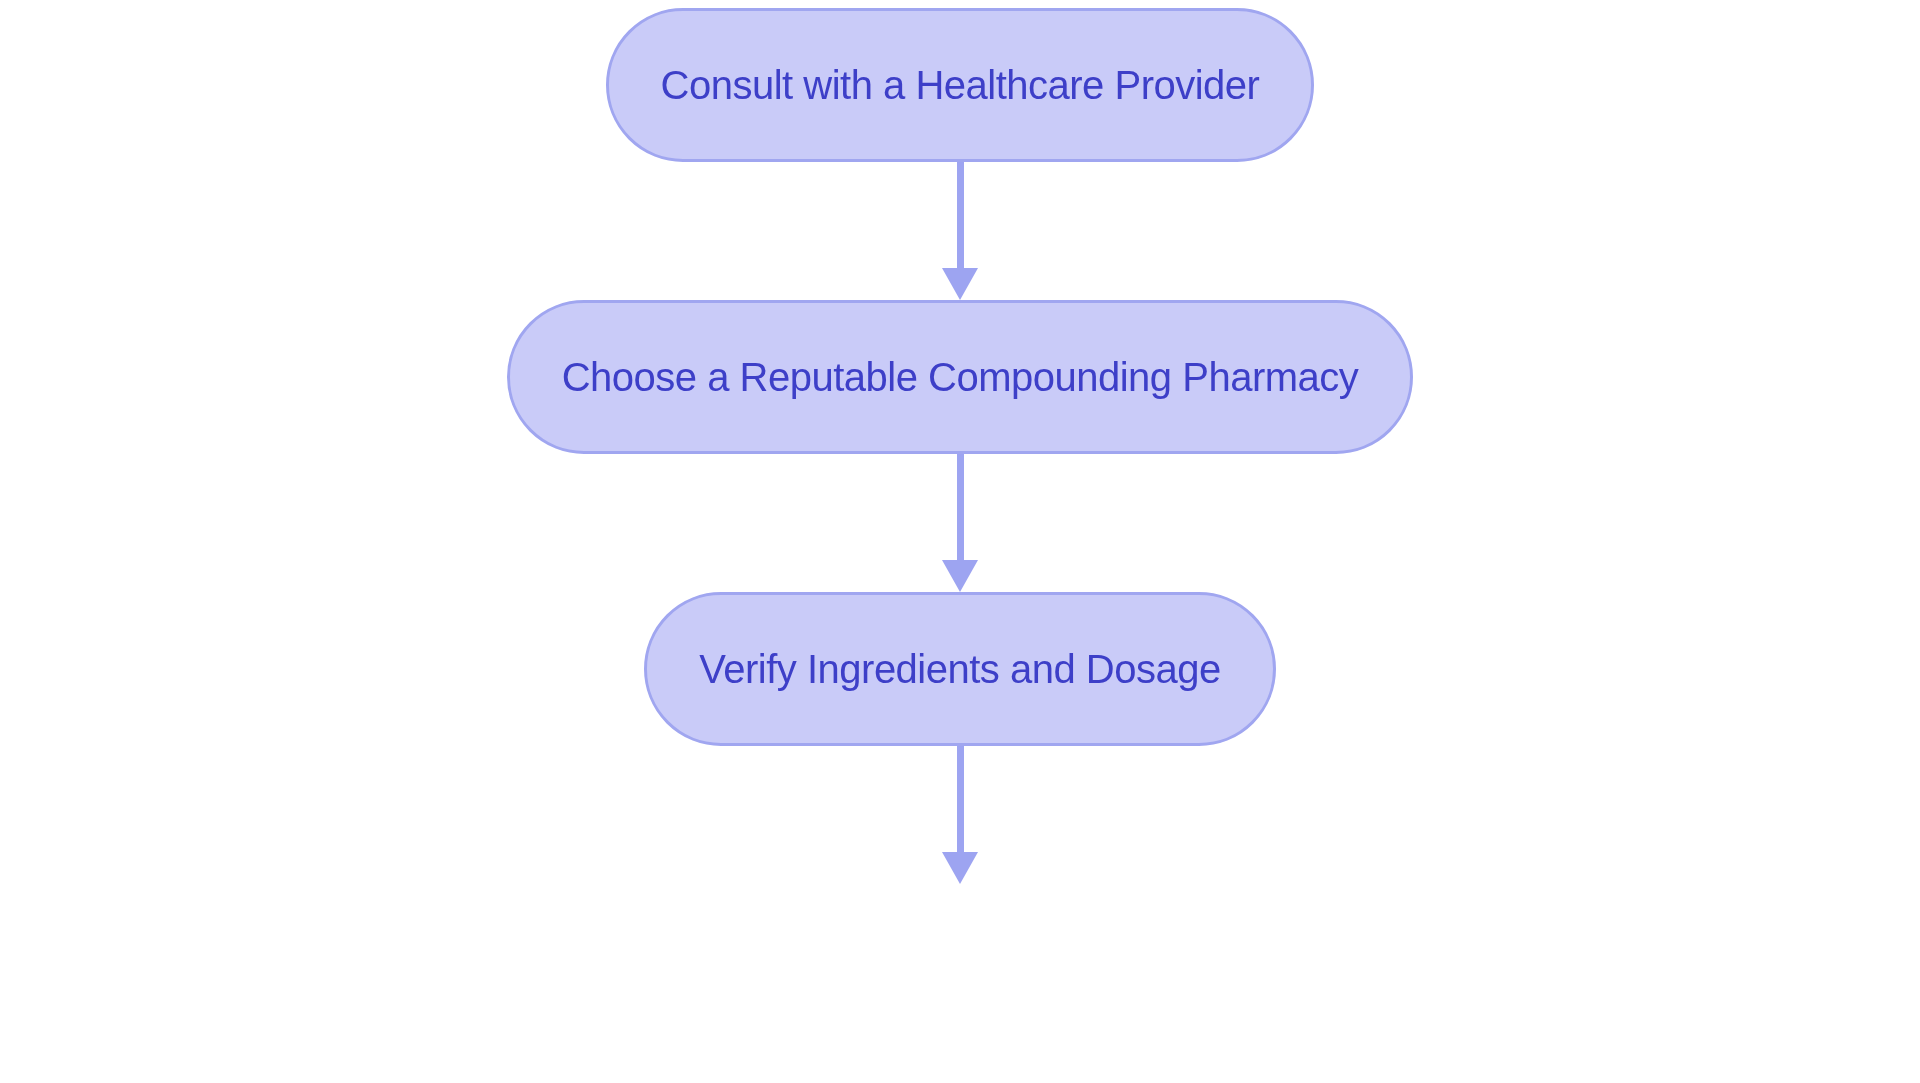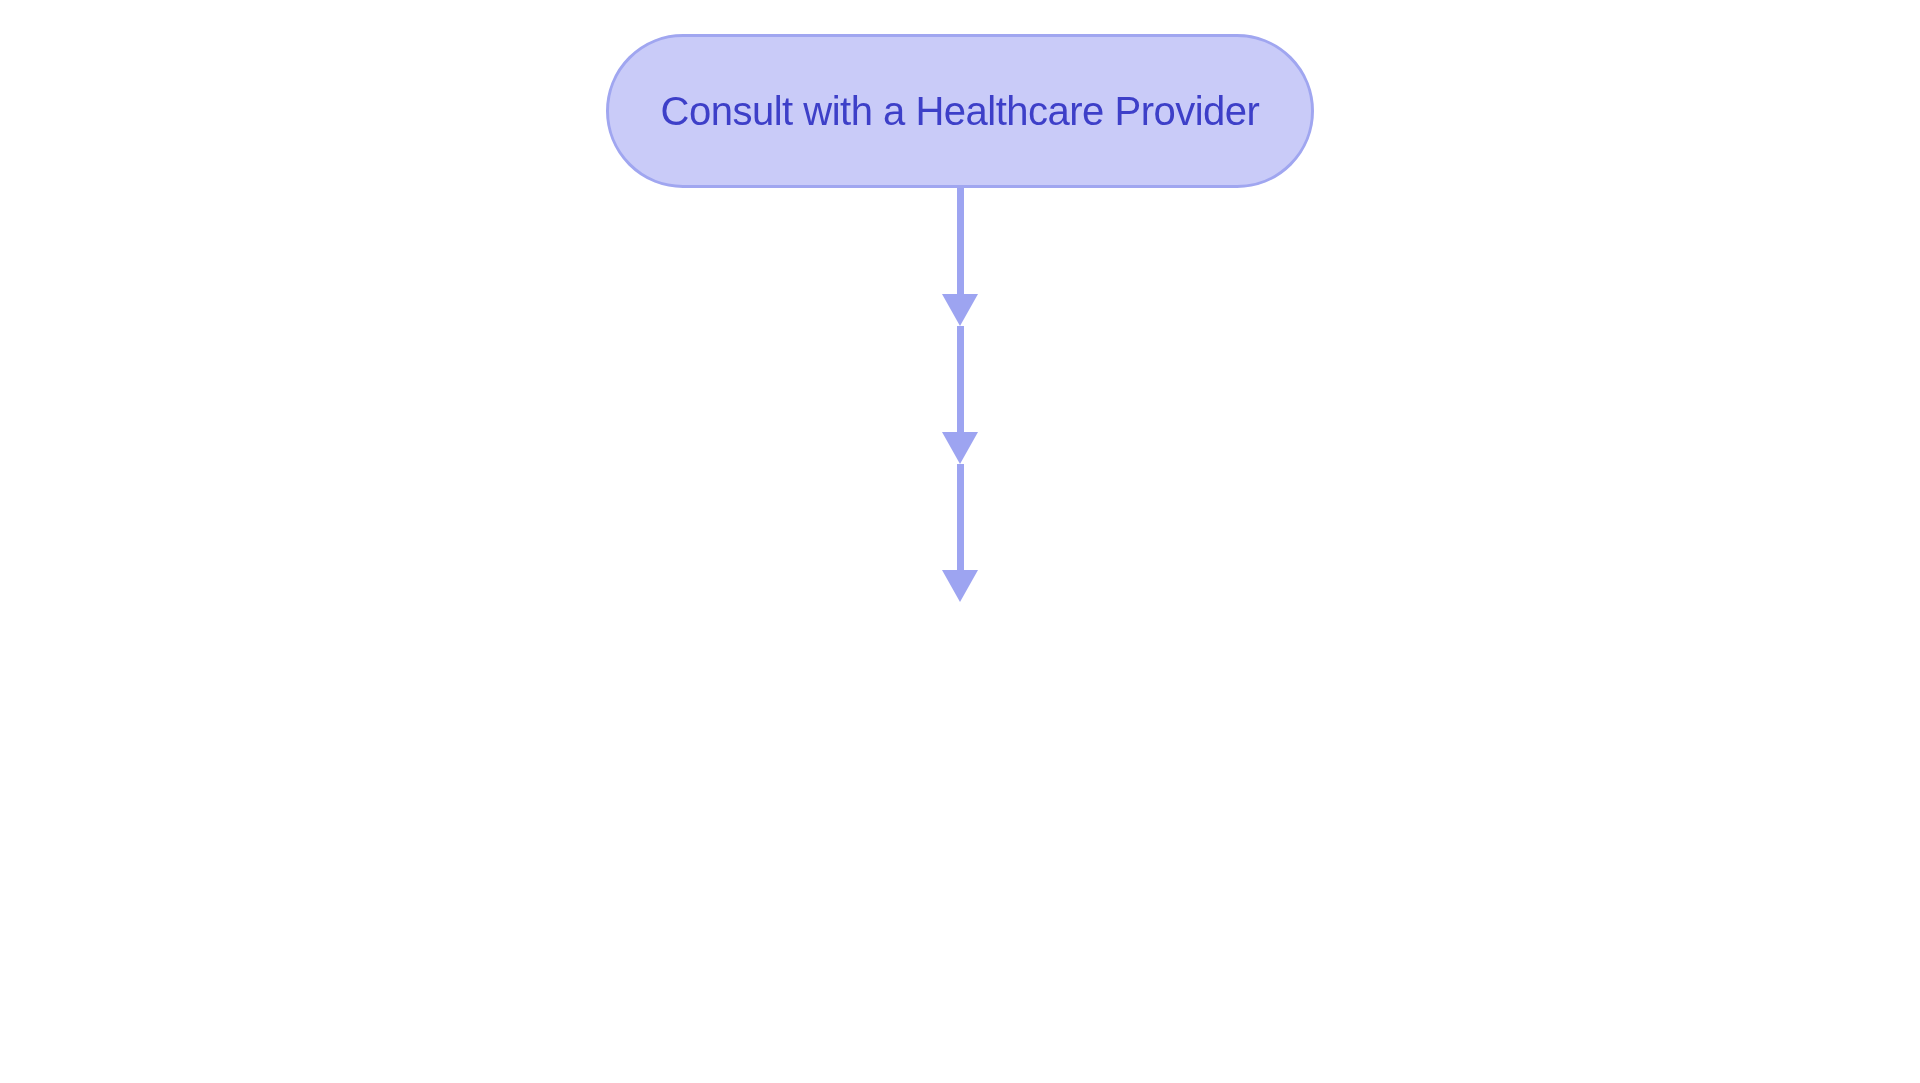--- a/index.html
+++ b/index.html
@@ -16,21 +16,21 @@
     background: var(--bg);
     overflow: hidden;
     font-family: "Liberation Sans", sans-serif;
   }
   .canvas {
     width: 1920px;
     height: 1083px;
     display: flex;
     flex-direction: column;
     align-items: center;
-    padding-top: 34px;
+    padding-top: 8px;
   }
   .node {
     min-height: 154px;
     padding: 0 52px;
     border: 3px solid var(--node-border);
     border-radius: 77px;
     background: var(--node-fill);
     color: var(--text);
     font-size: 40px;
     letter-spacing: -0.5px;
@@ -65,26 +65,32 @@
 
   <div class="node">
     <span>Consult with a Healthcare Provider</span>
   </div>
 
   <div class="connector">
     <div class="line"></div>
     <div class="head"></div>
   </div>
 
+  <div class="node">
+    <span>Choose a Reputable Compounding Pharmacy</span>
+  </div>
 
   <div class="connector">
     <div class="line"></div>
     <div class="head"></div>
   </div>
 
+  <div class="node">
+    <span>Verify Ingredients and Dosage</span>
+  </div>
 
   <div class="connector">
     <div class="line"></div>
     <div class="head"></div>
   </div>
 
 
 </div>
 
 </body></html>

